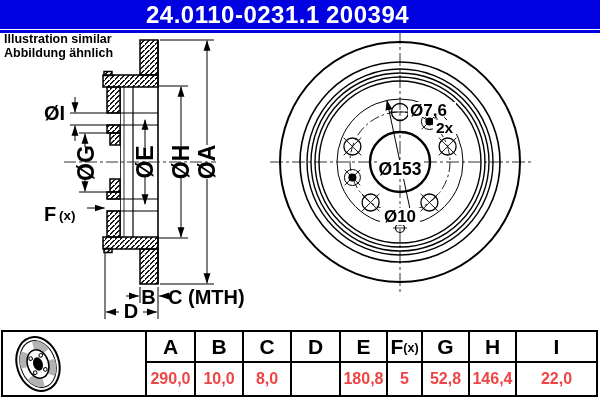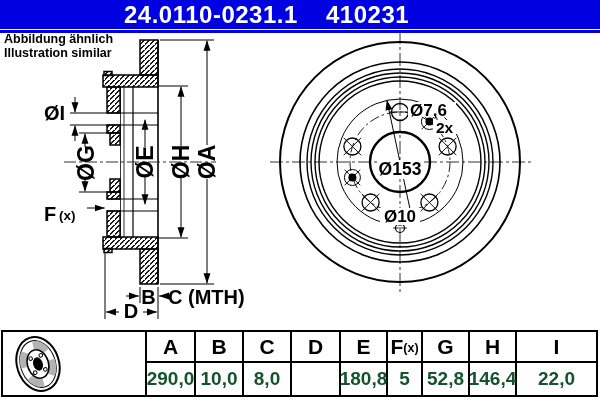--- a/index.html
+++ b/index.html
@@ -1,50 +1,50 @@
 <!DOCTYPE html>
 <html><head>
 <meta charset="utf-8">
 <style>
   html,body{margin:0;padding:0;background:#e8e8e8;}
   .page{position:relative;width:600px;height:400px;background:#ffffff;overflow:hidden;
         font-family:"Liberation Sans",sans-serif;}
   .topbar{position:absolute;left:0;top:0;width:600px;height:29px;background:#0000e0;}
   .pn{position:absolute;top:0;color:#ffffff;font-weight:bold;font-size:24px;line-height:29px;letter-spacing:0.5px;}
-  .pn.part{left:124px;}
+  .pn.part{left:146px;}
   .pn.ref{left:326px;}
   .rule{position:absolute;left:0;top:30px;width:600px;height:2.5px;background:#0000e0;}
   .note{position:absolute;left:4px;top:33px;font-size:12.5px;font-weight:bold;line-height:13.5px;color:#000;}
   svg.drawing{position:absolute;left:0;top:0;}
   .dtable{position:absolute;left:1px;top:330px;width:597px;height:67px;border:2.5px solid #000;
           background:#fff;display:flex;box-sizing:border-box;}
   .icon-cell{width:144px;min-width:144px;border-right:2px solid #000;box-sizing:border-box;
              display:flex;align-items:center;justify-content:flex-start;padding-left:2px;}
   .col{display:flex;flex-direction:column;border-right:2px solid #000;box-sizing:border-box;}
   .col.last{border-right:none;flex:1;}
   .th{height:29px;border-bottom:2px solid #000;display:flex;align-items:center;justify-content:center;
       font-weight:bold;font-size:21px;color:#000;}
-  .td{flex:1;display:flex;align-items:center;justify-content:center;font-weight:bold;font-size:19px;color:#14532d;}
+  .td{flex:1;display:flex;align-items:center;justify-content:center;font-weight:bold;font-size:16px;color:#ef4444;}
   .sub{font-size:12.5px;font-weight:bold;margin-top:3px;}
   text{fill:#000;}
 </style>
 </head>
 <body>
 
 <div class="page">
 
   <div class="topbar">
     <span class="pn part">24.0110-0231.1</span>
-    <span class="pn ref">410231</span>
+    <span class="pn ref">200394</span>
   </div>
   <div class="rule"></div>
 
   <div class="note">
+    <div>Illustration similar</div>
     <div>Abbildung ähnlich</div>
-    <div>Illustration similar</div>
   </div>
 
   <svg class="drawing" width="600" height="400" viewBox="0 0 600 400">
     <defs>
       <pattern id="hatch" patternUnits="userSpaceOnUse" width="5" height="5">
         <path d="M-1,6 L6,-1" stroke="#000" stroke-width="0.9"></path>
         <path d="M2,8 L8,2" stroke="#000" stroke-width="0.9" transform="translate(-3,-3)"></path>
       </pattern>
       <marker id="arr" viewBox="0 0 10 8" refX="9.5" refY="4" markerWidth="10.5" markerHeight="8.5" orient="auto-start-reverse" markerUnits="userSpaceOnUse">
         <path d="M0,0.7 L10,4 L0,7.3 z" fill="#000"></path>

